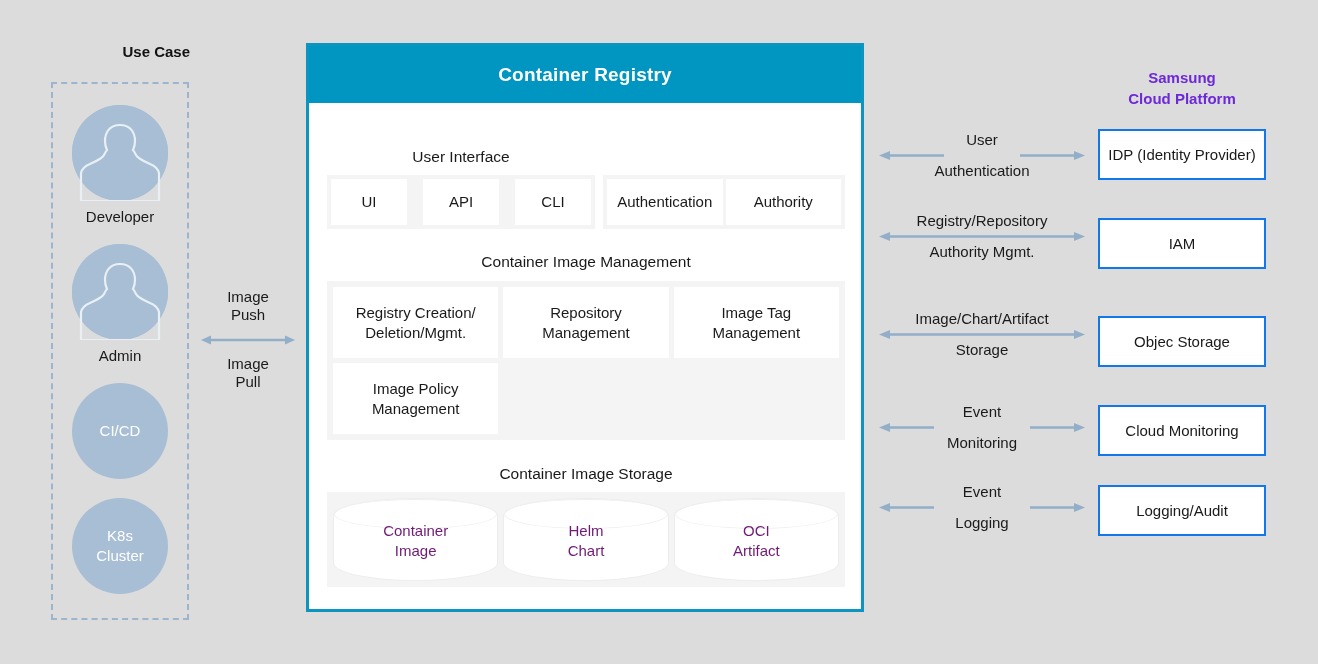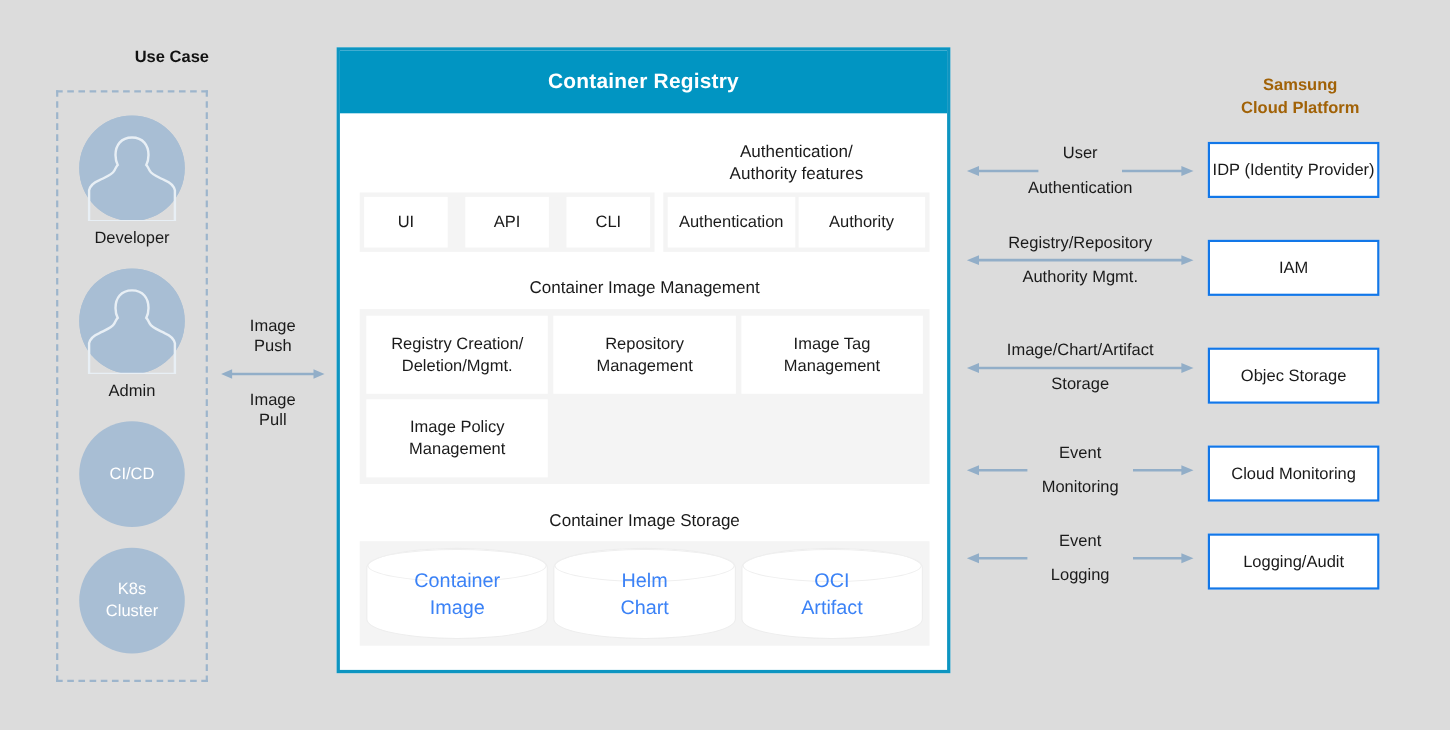--- a/index.html
+++ b/index.html
@@ -92,36 +92,36 @@
   #cis-title{position:absolute;left:327px;top:465px;width:518px;}
   #cis-panel{
     position:absolute;left:327px;top:492px;width:518px;height:95px;
     padding:6px;box-sizing:border-box;
     display:flex;gap:5px;align-items:stretch;
   }
   .cyl{
     position:relative;flex:1;background:#ffffff;border-radius:50%/18px;
     border:1px solid #ededed;
     display:flex;align-items:center;justify-content:center;
-    text-align:center;font-size:18px;line-height:1.28;color:#3b82f6;
+    text-align:center;font-size:15px;line-height:1.28;color:#701a75;
   }
   .cyl .cap{
     position:absolute;left:0;right:0;top:0;height:30px;
     border:1px solid #efefef;border-radius:50%;box-sizing:border-box;
     pointer-events:none;background:transparent;
   }
   .cyl .cyl-label{position:relative;z-index:2;padding-top:2px;}
 
   
   #scp-title{
     position:absolute;left:1098px;top:68px;width:168px;text-align:center;
-    font-weight:bold;font-size:15px;line-height:1.37;color:#a16207;
+    font-weight:bold;font-size:15px;line-height:1.37;color:#6d28d9;
   }
   .scp-box{
-    position:absolute;left:1098px;width:156px;height:51px;
+    position:absolute;left:1098px;width:168px;height:51px;
     background:#fff;border:2px solid #1277e8;box-sizing:border-box;
     display:flex;align-items:center;justify-content:center;
     font-size:15px;color:#1a1a1a;
   }
   #scp-box-0{top:129px;}
   #scp-box-1{top:218px;}
   #scp-box-2{top:316px;}
   #scp-box-3{top:405px;}
   #scp-box-4{top:485px;}
 
@@ -193,24 +193,21 @@
     </svg>
     <div class="gap"></div>
     <div class="lbl">Image</div>
     <div class="lbl">Pull</div>
   </div>
 
   <div id="registry">
     <div id="registry-header">Container Registry</div>
   </div>
 
-  <div class="sec-title" id="auth-title">
-    <div>Authentication/</div>
-    <div>Authority features</div>
-  </div>
+  <div class="sec-title" id="ui-title">User Interface</div>
 
   <div class="panel" id="ui-panel">
     <div class="cell">UI</div>
     <div class="cell">API</div>
     <div class="cell">CLI</div>
   </div>
 
   <div class="panel" id="auth-panel">
     <div class="cell">Authentication</div>
     <div class="cell">Authority</div>

